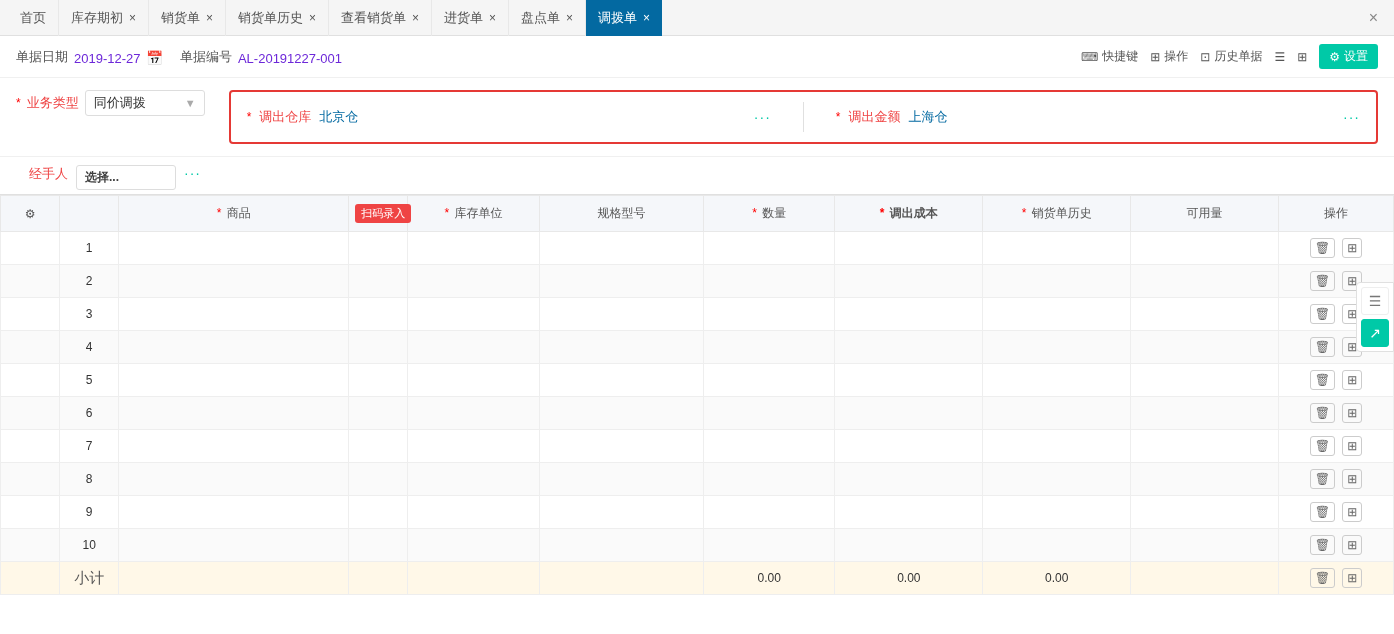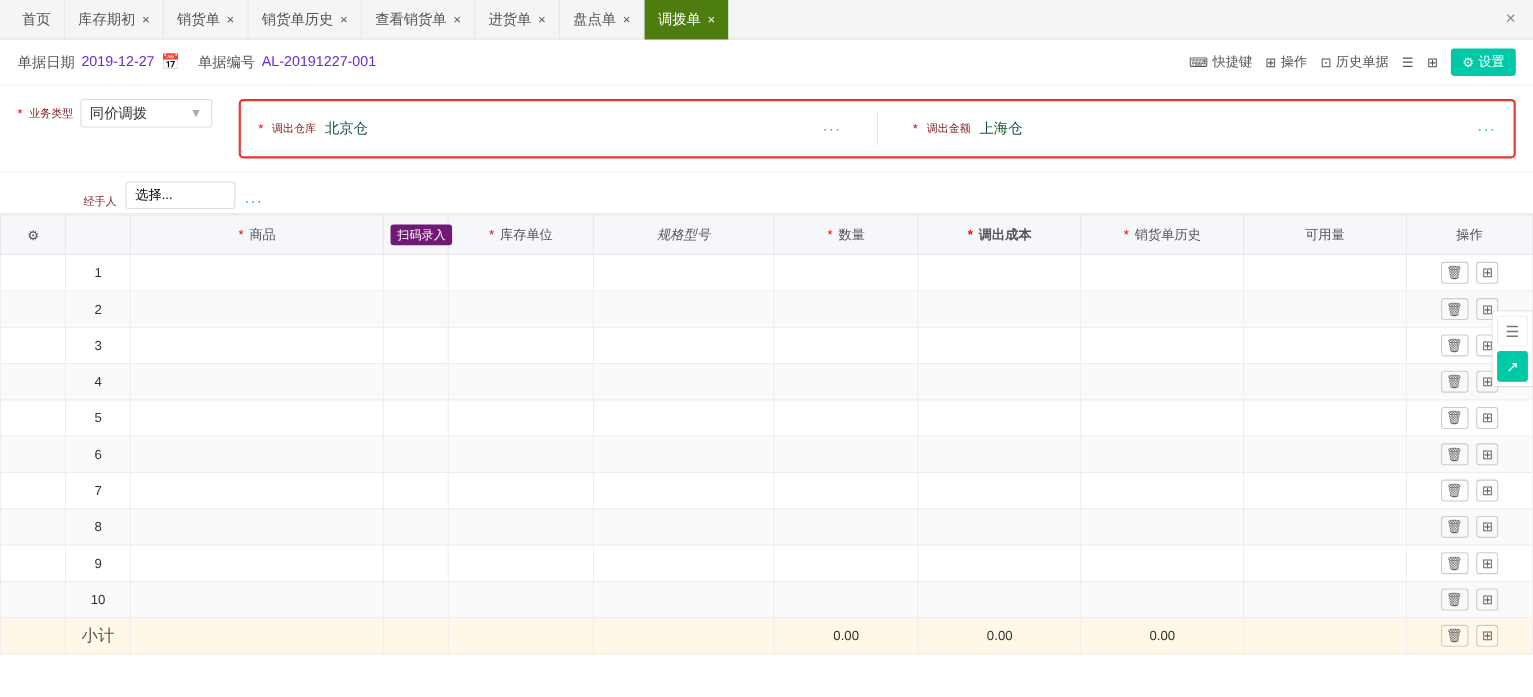--- a/index.html
+++ b/index.html
@@ -14,38 +14,38 @@
       padding: 0 8px;
     }
     .tab {
       display: flex; align-items: center;
       padding: 0 12px; height: 36px;
       font-size: 13px; cursor: pointer;
       color: #555; white-space: nowrap;
       border-right: 1px solid #e8e8e8;
     }
     .tab.active {
-      background: #4d7c0f; color: #fff;
+      background: #0369a1; color: #fff;
       border-right: none;
     }
     .tab .tab-close {
       margin-left: 6px; font-size: 12px; color: inherit; cursor: pointer;
     }
     .tab-bar-close {
       margin-left: auto; font-size: 16px; cursor: pointer; color: #888; padding: 0 8px;
     }
 
     
     .toolbar {
       display: flex; align-items: center;
       padding: 8px 16px; background: #fff;
       border-bottom: 1px solid #f0f0f0;
       gap: 16px;
     }
-    .toolbar-item { display: flex; align-items: flex-start; gap: 6px; }
+    .toolbar-item { display: flex; align-items: flex-end; gap: 6px; }
     .toolbar-label { color: #555; font-size: 13px; }
     .toolbar-value { color: #6d28d9; font-size: 13px; font-weight: 500; }
     .calendar-icon { color: #00c9a7; cursor: pointer; font-size: 14px; }
     .toolbar-right {
       margin-left: auto; display: flex; align-items: center; gap: 12px;
     }
     .toolbar-right-item {
       display: flex; align-items: center; gap: 4px; color: #555; font-size: 12px; cursor: pointer;
     }
     .btn-settings {
@@ -56,21 +56,21 @@
     }
 
     
     .form-section {
       padding: 12px 16px;
       display: flex; align-items: flex-start; gap: 24px;
       border-bottom: 1px solid #f0f0f0;
     }
     .form-field { display: flex; align-items: center; gap: 6px; }
     .required-star { color: red; font-size: 12px; }
-    .field-label { color: #7f1d1d; font-size: 10px; }
+    .field-label { color: #ef4444; font-size: 13px; }
     .field-value { color: #333; font-size: 13px; min-width: 60px; }
     .field-select {
       display: flex; align-items: center; gap: 4px;
       border: 1px solid #ddd; border-radius: 3px;
       padding: 3px 8px; min-width: 120px; cursor: pointer;
       background: #fff;
     }
     .field-select .chevron { color: #aaa; font-size: 11px; margin-left: auto; }
     .field-more { color: #00c9a7; cursor: pointer; font-size: 14px; letter-spacing: 1px; }
 
@@ -78,26 +78,26 @@
     .warehouse-box {
       border: 2px solid #e53935;
       border-radius: 4px;
       padding: 10px 16px;
       display: flex; align-items: center; gap: 32px;
       background: #fff;
       flex: 1;
     }
     .wh-field { display: flex; align-items: center; gap: 8px; flex: 1; }
     .wh-divider { width: 1px; height: 30px; background: #e0e0e0; }
-    .wh-value { color: #14532d; font-size: 13px; min-width: 60px; }
+    .wh-value { color: #0369a1; font-size: 13px; min-width: 60px; }
 
     
     .form-row2 {
       padding: 8px 29px 4px;
-      display: flex; align-items: flex-end; gap: 8px; margin-left: 47px;
+      display: flex; align-items: flex-start; gap: 8px;
     }
 
     
     .table-container {
       flex: 1; overflow-y: auto;
       border-top: 1px solid #e0e0e0;
     }
     table {
       width: 100%; border-collapse: collapse; table-layout: fixed;
     }
@@ -112,29 +112,29 @@
     }
     tbody tr:nth-child(odd) { background: #fff; }
     tbody tr:nth-child(even) { background: #fafafa; }
     tbody tr.subtotal-row { background: #fff8e8; }
 
     .th-gear { width: 36px; }
     .th-no { width: 36px; }
     .th-product { width: 140px; }
     .th-scan { width: 36px; }
     .th-unit { width: 80px; }
-    .th-spec { width: 100px; font-style: italic; }
+    .th-spec { width: 100px; }
     .th-qty { width: 80px; }
     .th-cost { width: 90px; font-weight: bold; }
     .th-amount { width: 90px; }
     .th-available { width: 90px; }
     .th-ops { width: 70px; }
 
     .scan-btn {
-      background: #701a75; color: #fff;
+      background: #ef4444; color: #fff;
       border: none; border-radius: 3px;
       padding: 2px 6px; font-size: 11px; cursor: pointer;
     }
     .required-col { color: red; margin-right: 2px; }
 
     .op-btn {
       background: none; border: 1px solid #ccc; border-radius: 3px;
       padding: 2px 4px; font-size: 12px; cursor: pointer; color: #666;
       margin: 0 2px;
     }
@@ -261,21 +261,21 @@
         <span class="field-label">调出金额</span>
         <span class="wh-value">上海仓</span>
         <span class="field-more" style="margin-left:auto;">···</span>
       </div>
     </div>
   </div>
 
   <div class="form-row2">
     <span class="field-label">经手人</span>
     <div class="field-select" style="min-width:100px;">
-      <span style="color:#000000; font-size:12px;">选择...</span>
+      <span style="color:#404040; font-size:12px;font-weight:bold;">选择...</span>
     </div>
     <span class="field-more">···</span>
   </div>
 
   <div class="table-container">
     <table>
       <thead>
         <tr>
           <th class="th-gear">
             <span>⚙</span>

